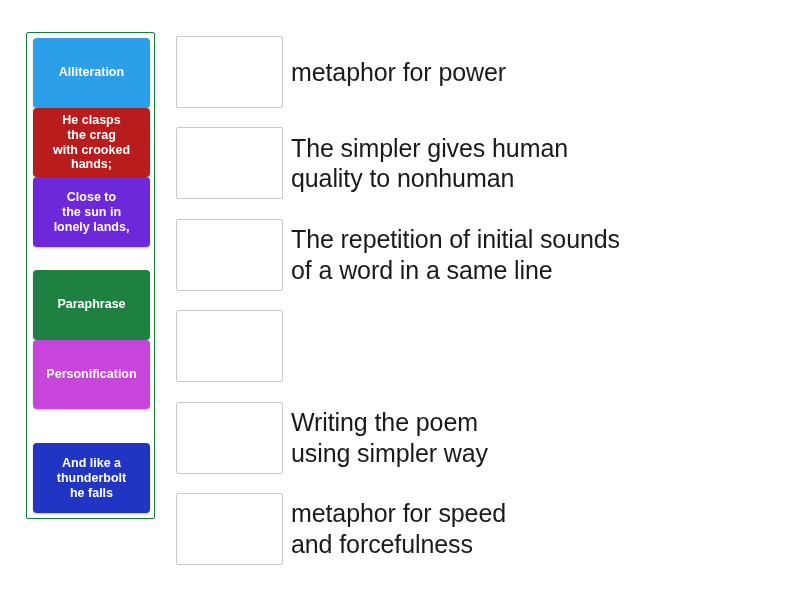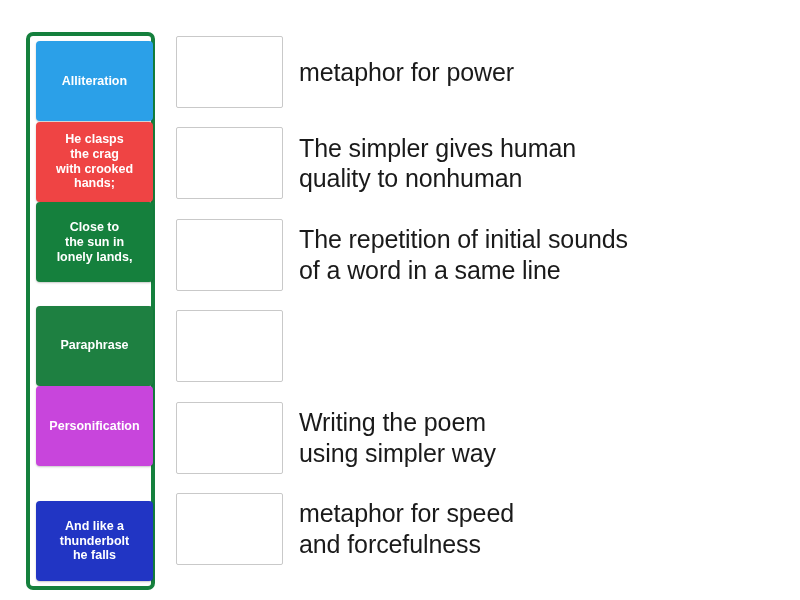--- a/index.html
+++ b/index.html
@@ -19,23 +19,23 @@
     height: 600px;
     background: #ffffff;
   }
 
   
   .tiles-panel {
     position: absolute;
     left: 26px;
     top: 32px;
     width: 129px;
-    height: 558px;
-    border: 4px solid #15803d;
-    border-radius: 7px;
+    height: 487px;
+    border: 1px solid #15803d;
+    border-radius: 2px;
     background: #ffffff;
     padding: 5px 6px;
     display: flex;
     flex-direction: column;
     justify-content: space-between;
   }
 
   .tile {
     position: relative;
     width: 117px;
@@ -83,47 +83,47 @@
     flex: 0 0 auto;
     width: 107px;
     height: 72px;
     border: 1px solid #c9c9c9;
     border-radius: 2px;
     background: #ffffff;
   }
 
   .answer-text {
     flex: 1 1 auto;
-    margin-left: 16px;
+    margin-left: 8px;
     font-size: 25px;
     line-height: 1.22;
     color: #1a1a1a;
     white-space: pre-line;
     letter-spacing: -0.1px;
   }
 </style>
 </head>
 <body>
 
 <div class="activity">
 
   <div class="tiles-panel">
 
     <div class="tile" style="background-color: rgb(43, 160, 232);">
       <span class="tile-label">Alliteration</span>
     </div>
 
-    <div class="tile" style="background-color: #ef4444;">
+    <div class="tile" style="background-color: #b91c1c;">
       <span class="tile-label">He clasps
 the crag
 with crooked
 hands;</span>
     </div>
 
-    <div class="tile" style="background-color: #15803d;">
+    <div class="tile" style="background-color: #6d28d9;">
       <span class="tile-label">Close to
 the sun in
 lonely lands,</span>
     </div>
 
     <div class="tile" style="background-color: rgb(30, 128, 65); margin-top: 23px;">
       <span class="tile-label">Paraphrase</span>
     </div>
 
     <div class="tile" style="background-color: rgb(200, 69, 220); align-items: center;">

